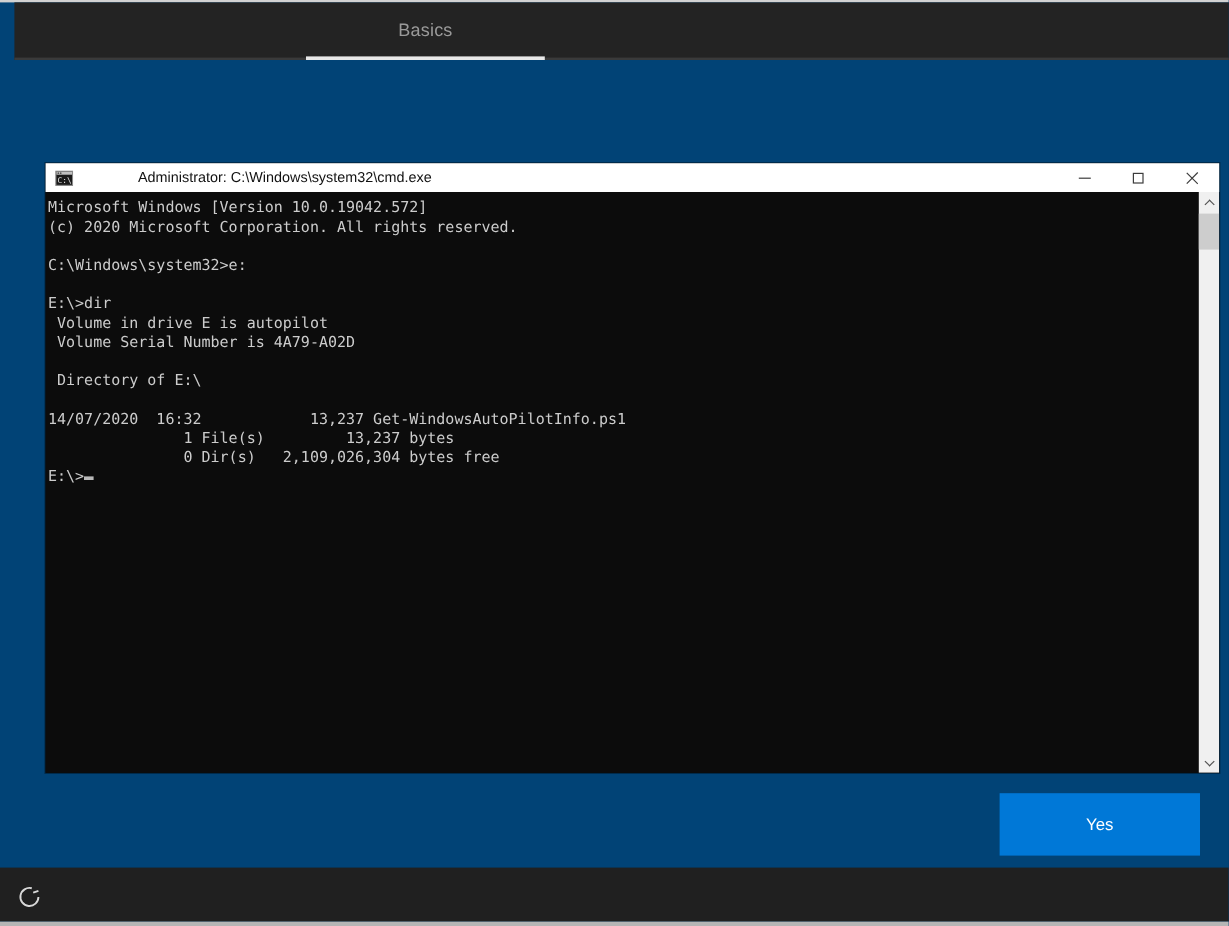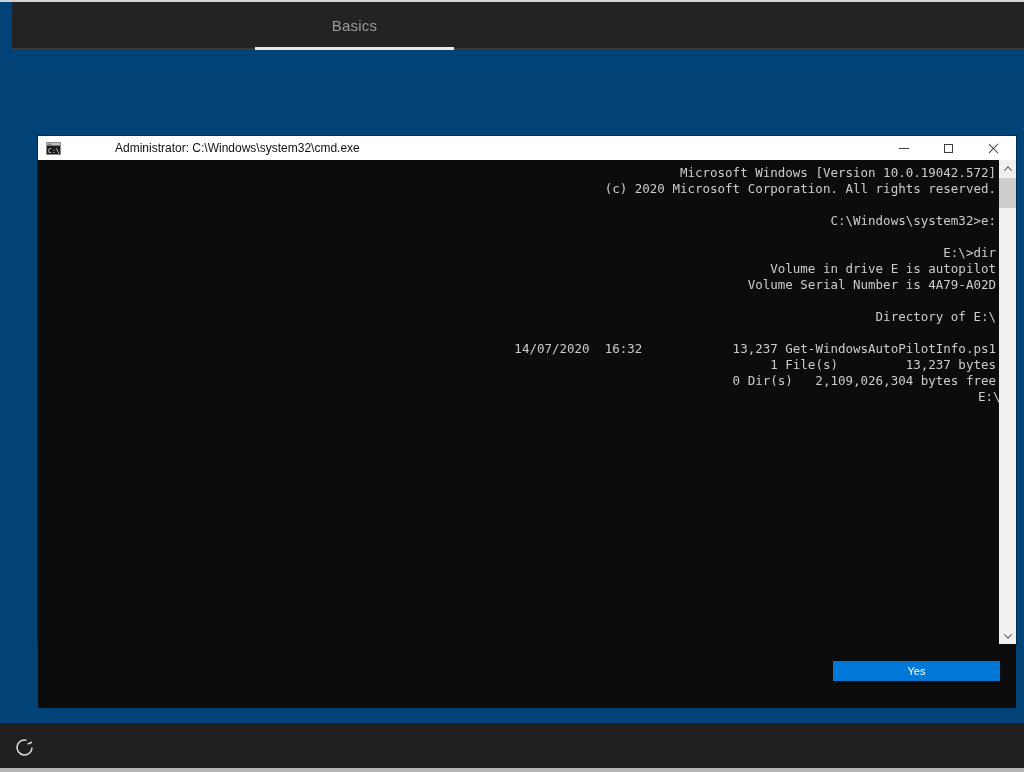--- a/index.html
+++ b/index.html
@@ -26,42 +26,42 @@
   .cmd-controls { position:absolute; right:0; top:0; height:24px; display:flex; }
   .win-btn { width:45px; height:24px; display:flex; align-items:center; justify-content:center; }
   .glyph-min { width:10px; height:1px; background:#3c3c3c; }
   .glyph-max { width:9px; height:9px; border:1px solid #3c3c3c; background:transparent; }
   .glyph-close { position:relative; width:11px; height:11px; }
   .glyph-close::before,.glyph-close::after { content:""; position:absolute; left:5px; top:-1px;
       width:1.4px; height:13px; background:#3c3c3c; }
   .glyph-close::before { transform:rotate(45deg); }
   .glyph-close::after  { transform:rotate(-45deg); }
 
-  .cmd-body { position:relative; height:548px; background:#0c0c0c; overflow:hidden;text-align:right; }
+  .cmd-body { position:relative; height:484px; background:#0c0c0c; overflow:hidden; }
   .terminal-output { margin:0; padding:5px 20px 0 2px; color:#cccccc;
       font-family:"DejaVu Sans Mono", monospace; font-size:12.5px; line-height:16px;
       white-space:pre; }
   .prompt-line { padding-left:2px; color:#cccccc; font-family:"DejaVu Sans Mono", monospace;
       font-size:12.5px; line-height:16px; white-space:pre; }
   .cursor { display:inline-block; width:8px; height:3px; background:#b9b9b9;
       transform:translateY(-1px); }
 
   
   .scrollbar { position:absolute; right:0; top:0; width:17px; height:484px; background:#f0f0f0; }
   .sb-btn { position:absolute; left:0; width:17px; height:17px;
             display:flex; align-items:center; justify-content:center; }
   .sb-up { top:0; } .sb-down { bottom:0; }
   .chev { width:6px; height:6px; border-left:1.6px solid #535353; border-top:1.6px solid #535353; }
   .chev-up { transform:rotate(45deg) translate(1px,1px); }
   .chev-down { transform:rotate(225deg) translate(1px,1px); }
   .sb-thumb { position:absolute; left:0; top:18px; width:17px; height:30px; background:#cdcdcd; }
 
   
-  .yes-button { position:absolute; left:833px; top:661px; width:167px; height:20px;
-      background:#0078d7; color:#ffffff; font-size:11px; border:none;
+  .yes-button { position:absolute; left:833px; top:661px; width:167px; height:52px;
+      background:#0078d7; color:#ffffff; font-size:14px; border:none;
       display:flex; align-items:center; justify-content:center; cursor:pointer;
       font-family:"Liberation Sans", sans-serif; }
   .bottom-bar { position:absolute; top:723px; left:0; width:1024px; height:45px; background:#202020; }
   .ease-btn { position:absolute; left:13px; top:13px; width:22px; height:22px;
       display:flex; align-items:center; justify-content:center; }
   .bottom-strip { position:absolute; bottom:0; left:0; width:1024px; height:4px; background:#b5b5b5; }
 </style>
 </head>
 <body>
 

